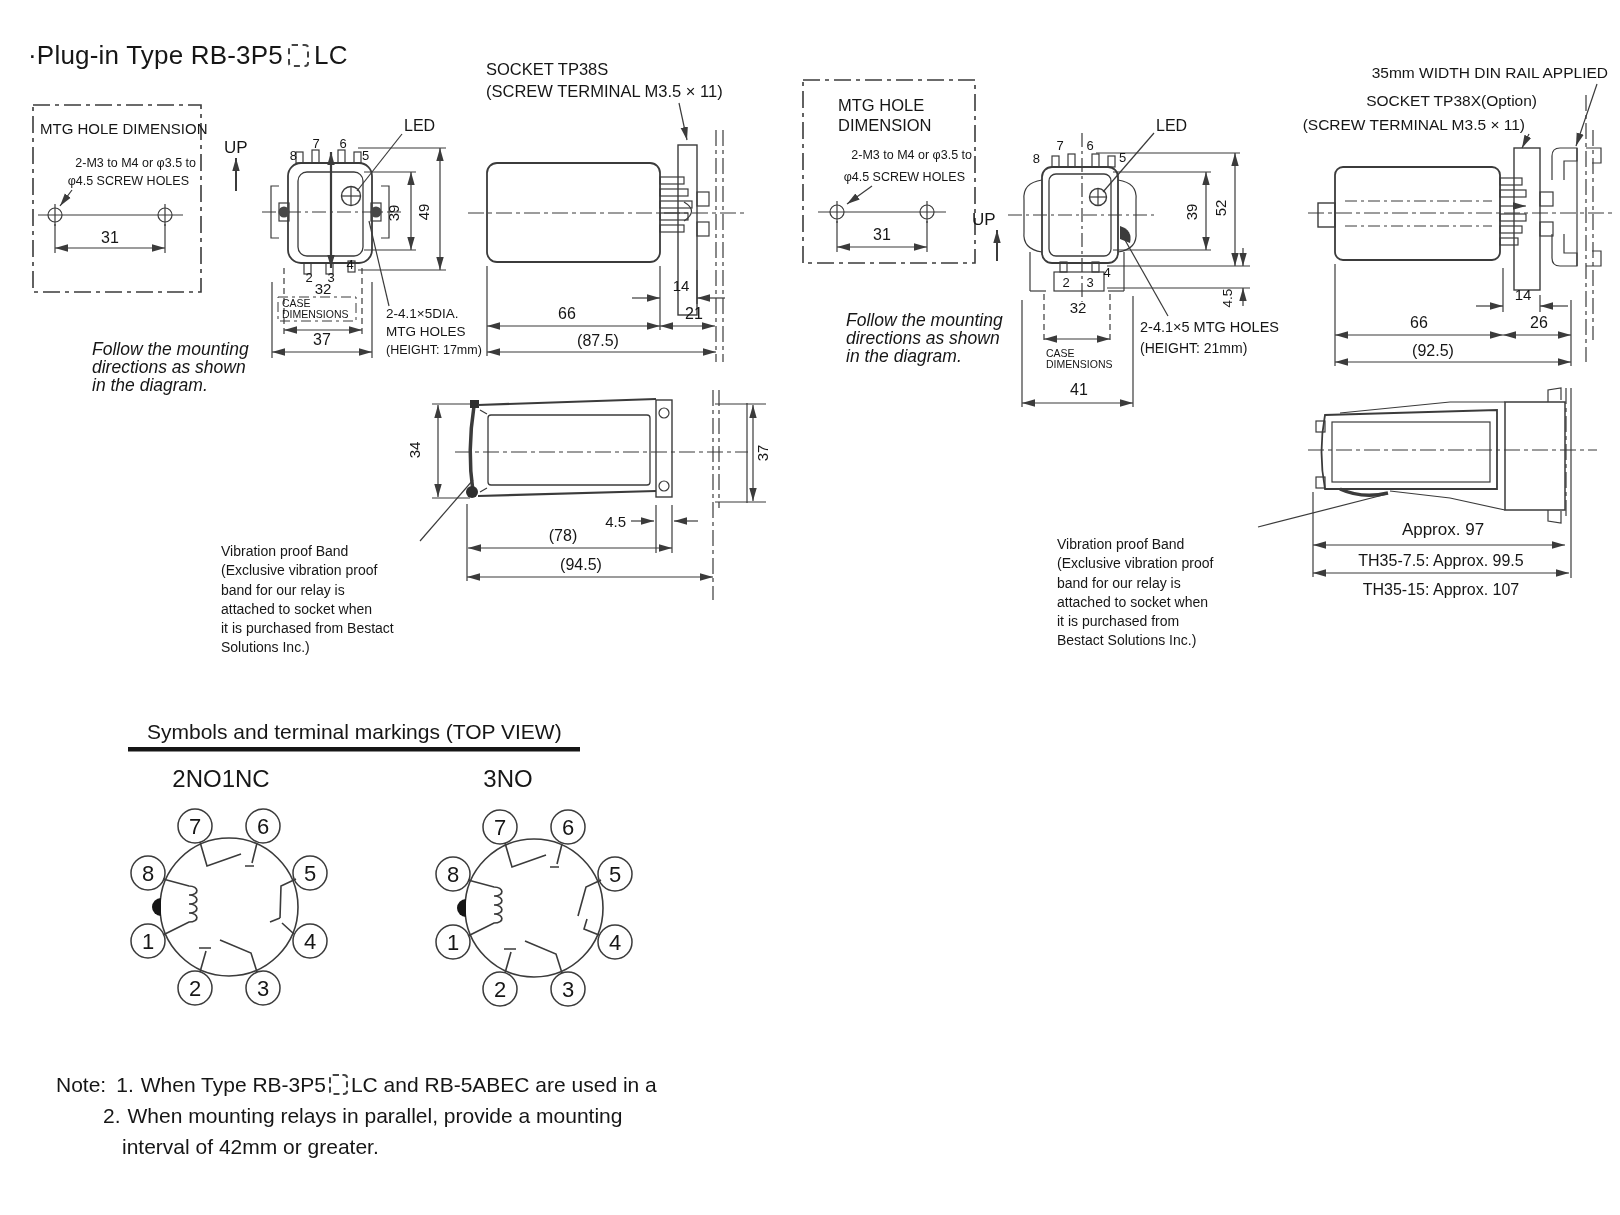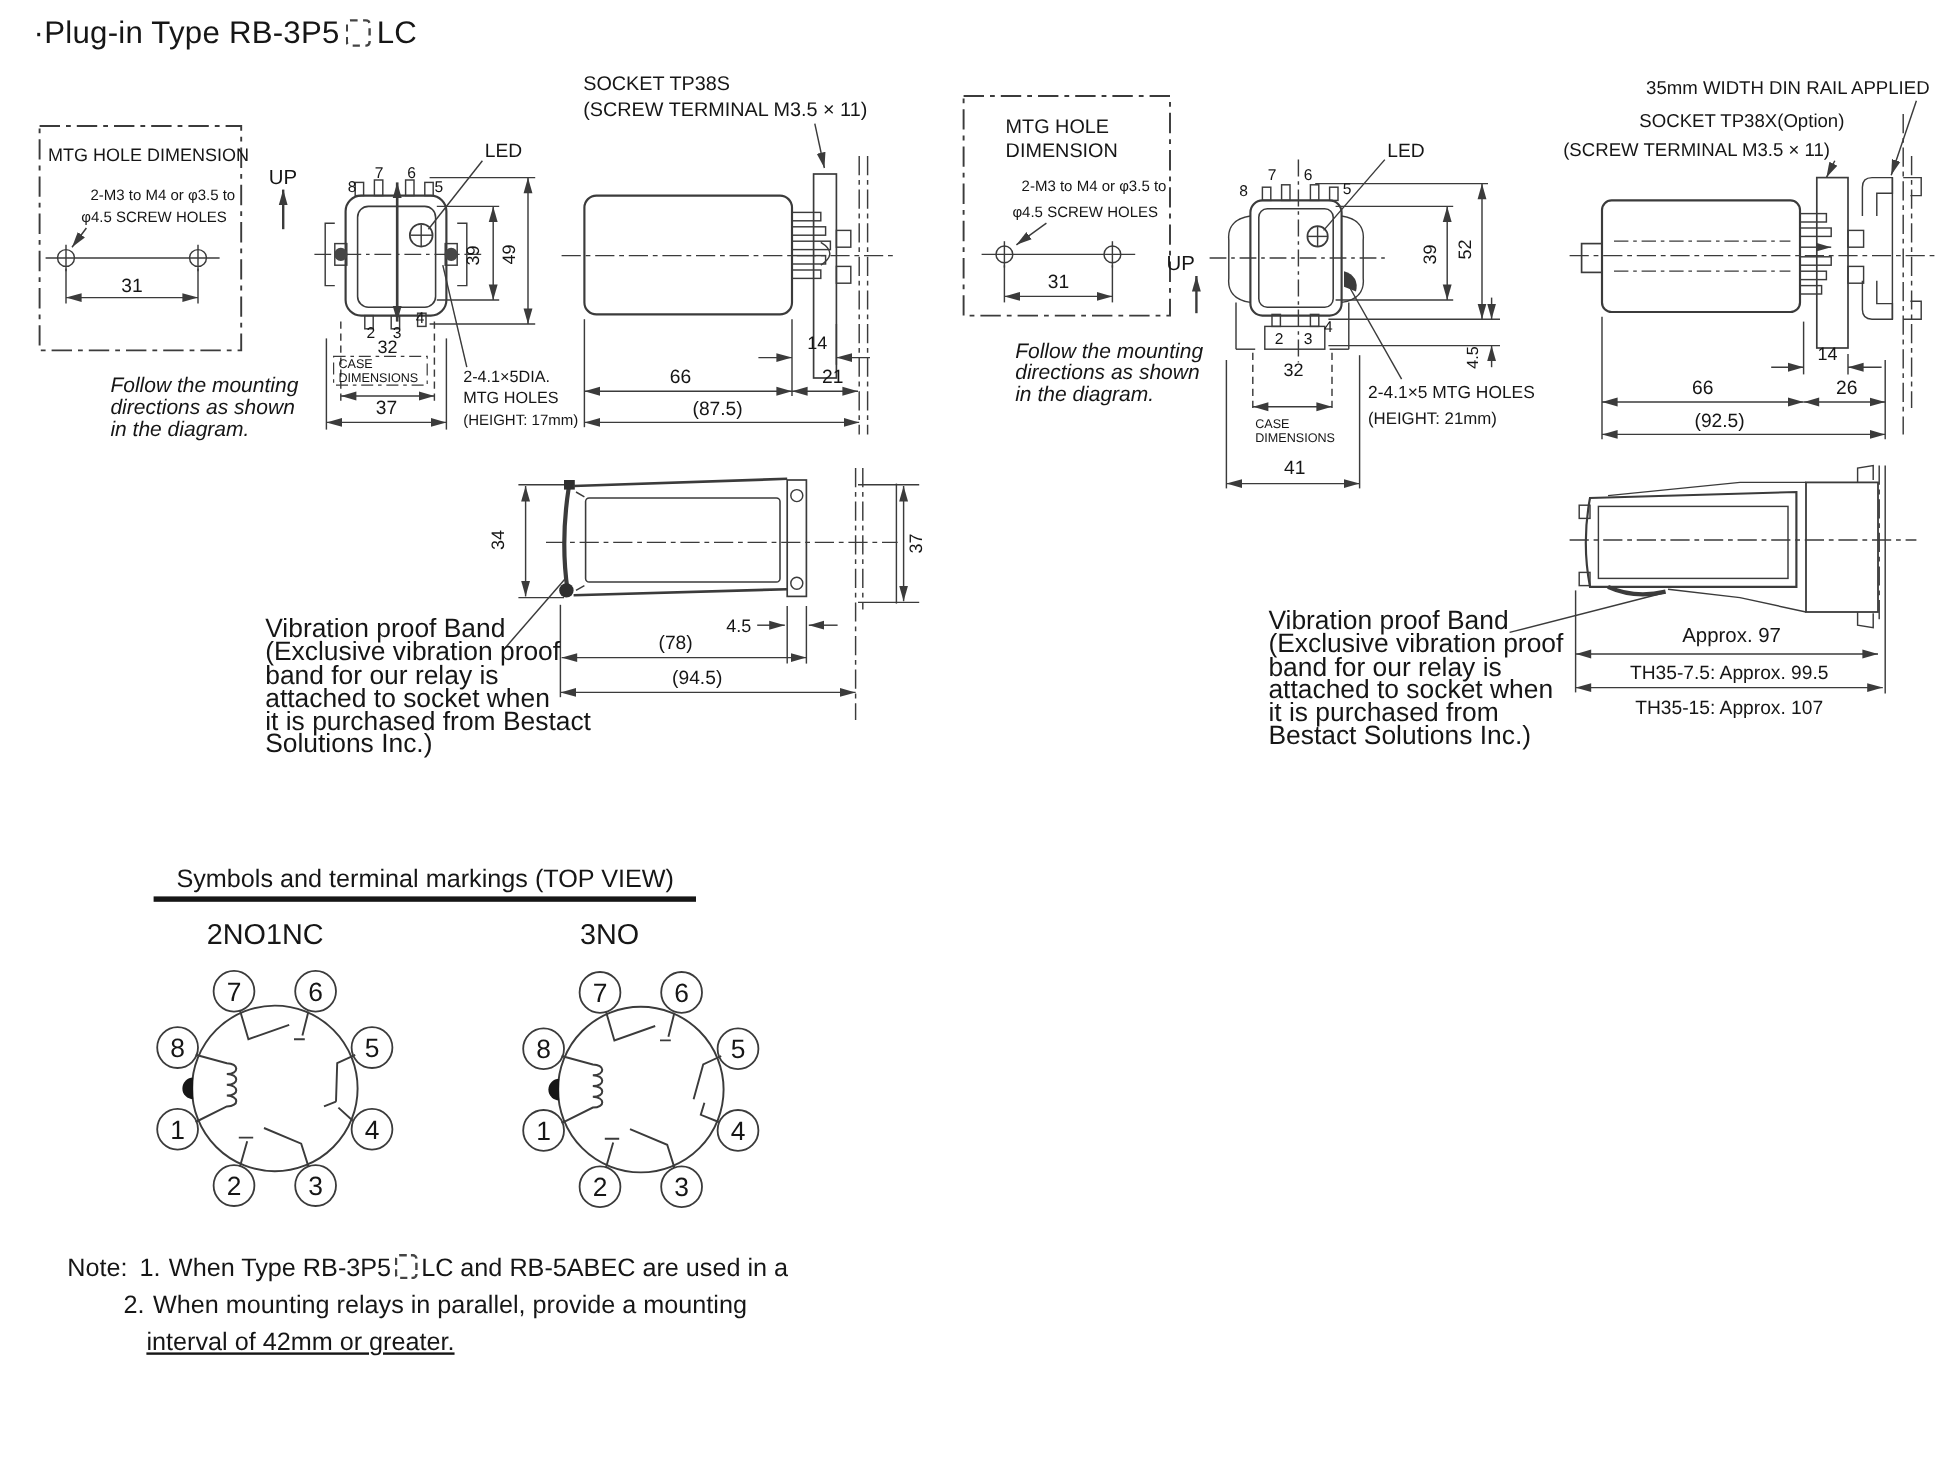--- a/index.html
+++ b/index.html
@@ -1,30 +1,30 @@
 <!DOCTYPE html>
 <html><head>
 <meta charset="utf-8">
 <style>
   html,body{margin:0;padding:0;background:#fff;}
   .stage{position:relative;width:1620px;height:1215px;background:#fff;overflow:hidden;
          font-family:"Liberation Sans","DejaVu Sans",sans-serif;color:#161616;}
   .stage svg{position:absolute;left:0;top:0;}
   svg text{fill:#161616;font-family:"Liberation Sans","DejaVu Sans",sans-serif;}
-  .abs{position:absolute;white-space:nowrap;}
+  .abs{position:absolute;white-space:nowrap;margin-top:28px;}
   .title{left:28px;top:12px;font-size:26px;letter-spacing:.2px;}
   .dashbox{display:inline-block;width:17px;height:19px;border:2px dashed #444;border-radius:4px;
            vertical-align:-3px;margin:0 5px;}
   .dashbox.small{width:15px;height:17px;margin:0 3px;}
   .txtblock{font-size:17.5px;line-height:18px;font-style:italic;}
-  .vib{font-size:22px;line-height:19.3px;}
+  .vib{font-size:14px;line-height:19.3px;}
   .notes{font-size:21px;line-height:31px;}
   .notes .ind1{padding-left:62px;}
   .notes .ind2{padding-left:47px;}
-  .notes .ind3{padding-left:66px;text-decoration:underline;}
+  .notes .ind3{padding-left:66px;}
   .gapL{margin-left:10px;} .gapS{margin-left:7px;}
   .sym{font-size:22px;}
 </style>
 </head>
 <body>
 
 <div class="stage">
 
 <svg width="1620" height="1215" viewBox="0 0 1620 1215">
   <defs>

